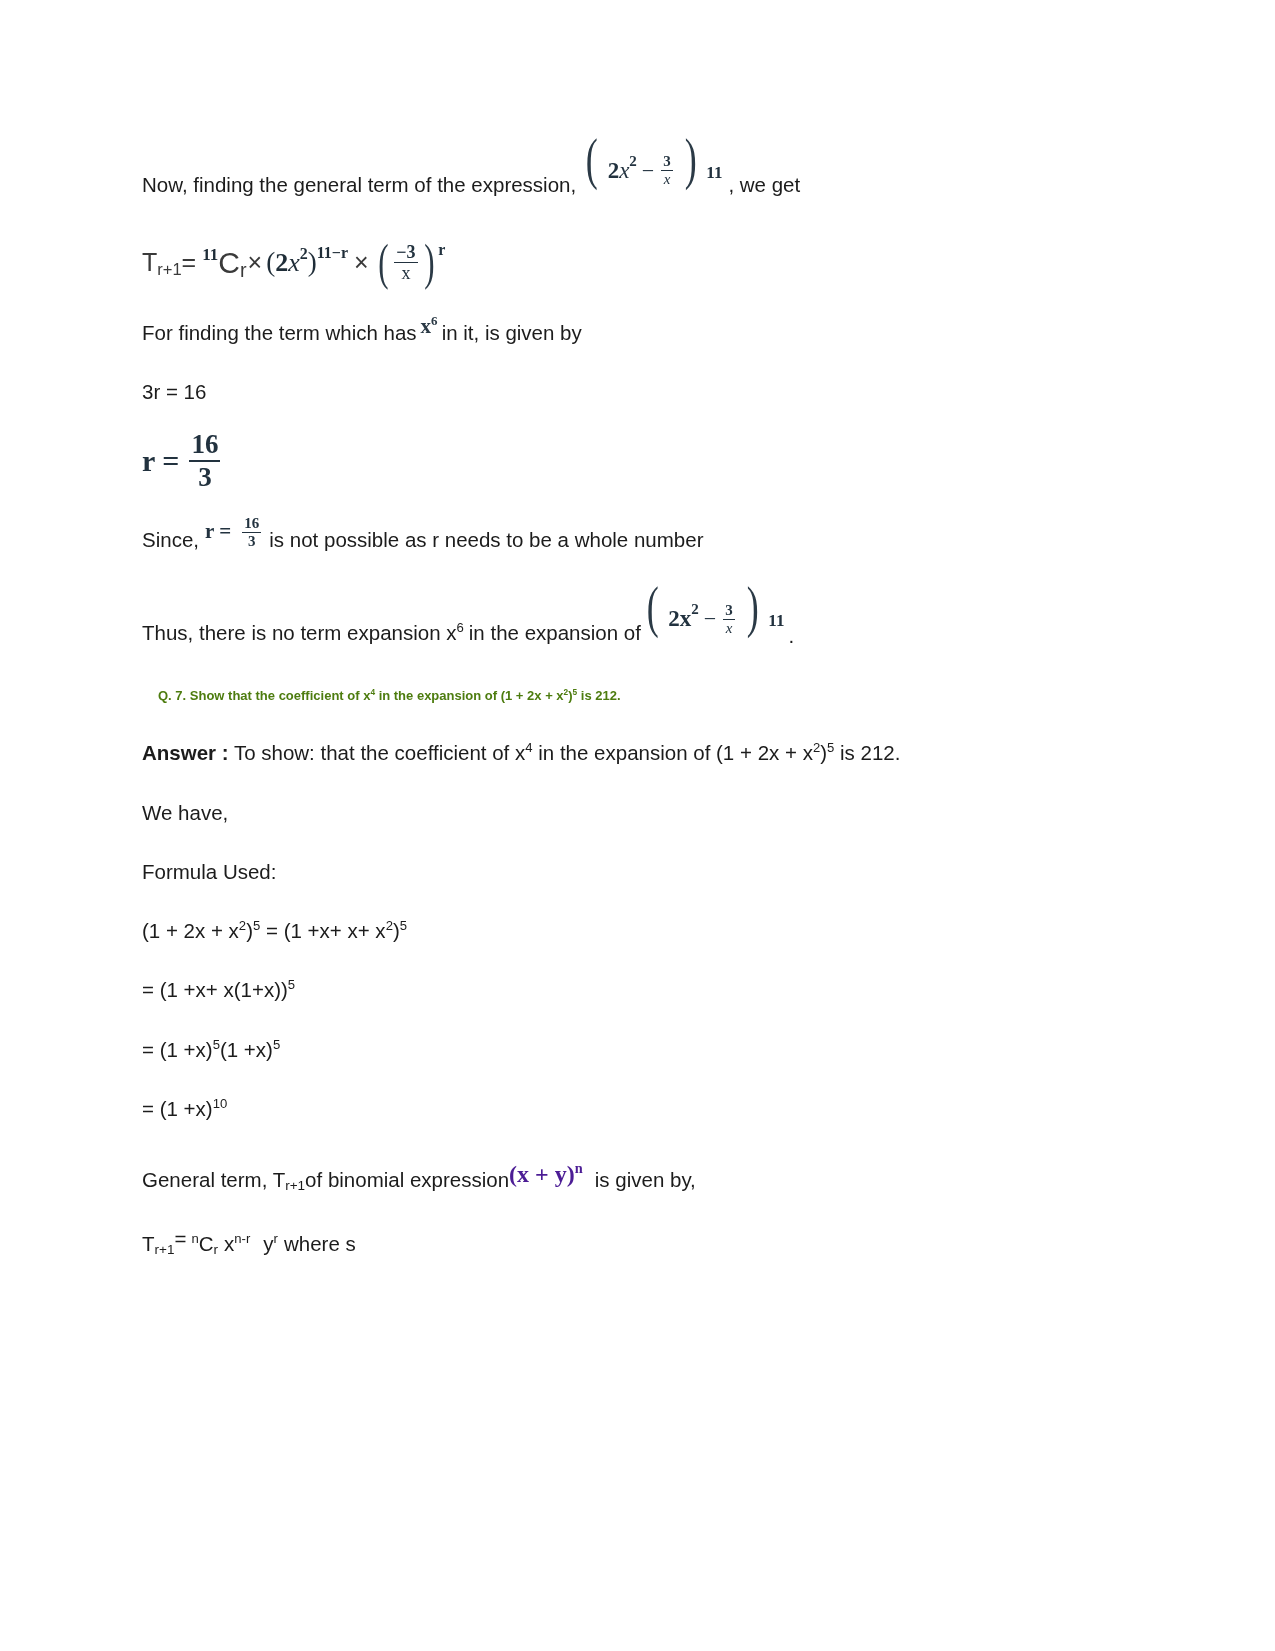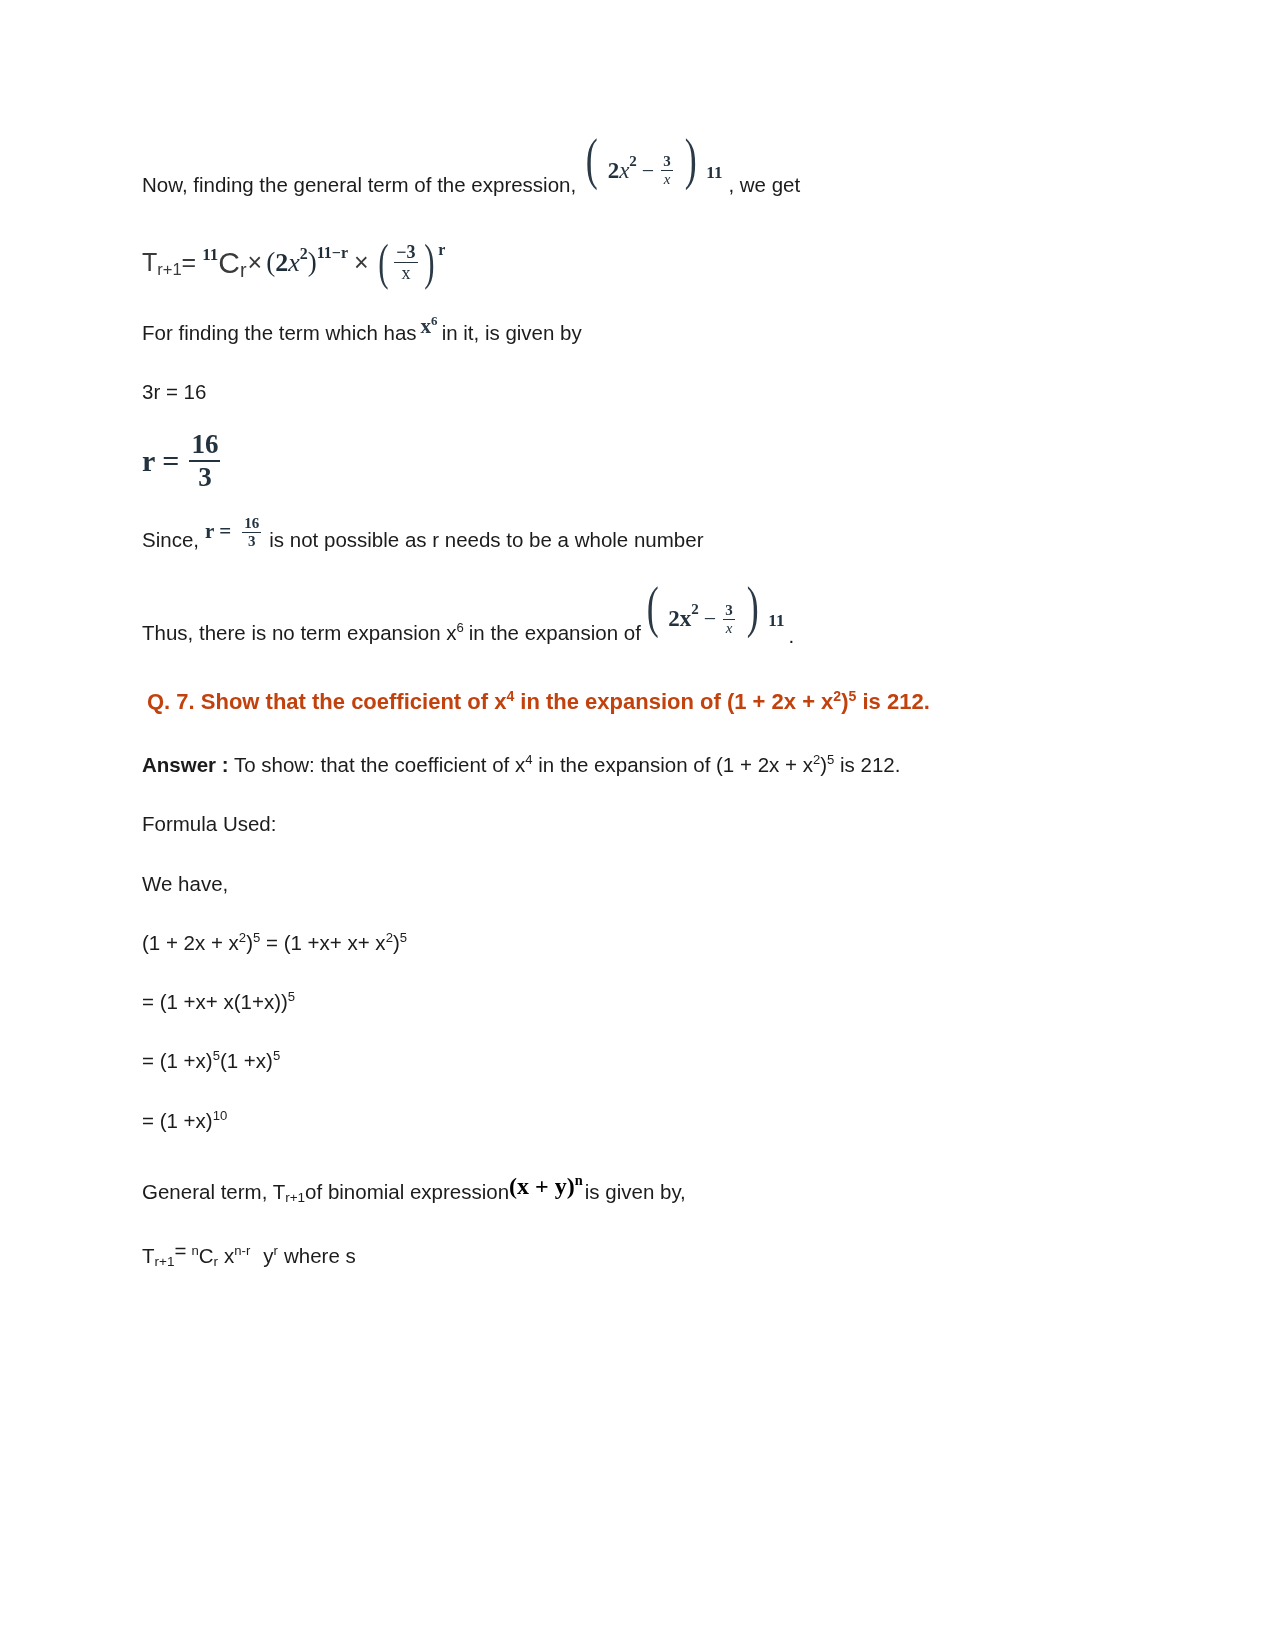--- a/index.html
+++ b/index.html
@@ -183,31 +183,31 @@
     font-size: 30px;
     font-weight: bold;
     color: #22323f;
     margin-right: 8px;
   }
 
   .xyn {
     font-family: "Liberation Serif", serif;
     font-weight: bold;
     font-size: 24px;
-    color: #000000;
+    color: #4c1d95;
     position: relative;
     top: -5px;
   }
   .xyn sup { font-size: 0.6em; }
 
   .qhead {
     font-weight: bold;
-    font-size: 22px;
-    color: #c2410c;
-    margin: 0 0 36px 5px;
+    font-size: 13px;
+    color: #4d7c0f;
+    margin: 0 0 36px 16px;
     line-height: 1.3;
   }
 </style>
 </head>
 <body>
 
 <div class="page">
   <div class="content">
 
     <div class="flowline" style="margin-bottom:42px;">
@@ -308,23 +308,23 @@
 
     <div class="qhead">
       <span>Q. 7.</span>
       <span>Show that the coefficient of x</span><sup>4</sup><span> in the expansion of (1 + 2x + x</span><sup>2</sup><span>)</span><sup>5</sup><span> is 212.</span>
     </div>
 
     <div class="line">
       <span class="bold">Answer :</span><span> To show: that the coefficient of x</span><sup>4</sup><span> in the expansion of (1 + 2x + x</span><sup>2</sup><span>)</span><sup>5</sup><span> is 212.</span>
     </div>
 
+    <div class="line">We have,</div>
+
     <div class="line">Formula Used:</div>
-
-    <div class="line">We have,</div>
 
     <div class="line">
       <span>(1 + 2x + x</span><sup>2</sup><span>)</span><sup>5</sup><span> = (1 +x+ x+ x</span><sup>2</sup><span>)</span><sup>5</sup>
     </div>
 
     <div class="line">
       <span>= (1 +x+ x(1+x))</span><sup>5</sup>
     </div>
 
     <div class="line">
@@ -332,21 +332,21 @@
     </div>
 
     <div class="line" style="margin-bottom:42px;">
       <span>= (1 +x)</span><sup>10</sup>
     </div>
 
     <div class="flowline" style="margin-bottom:36px;">
       <span><span>General term, T</span><sub>r+1</sub></span>
       <span> of binomial expression</span>
       <span class="xyn">(<span>x</span>&nbsp;<span>+</span>&nbsp;<span>y</span>)<sup>n</sup></span>
-      <span style="margin-left:2px;text-align:right;">is given by,</span>
+      <span style="margin-left:12px;text-align:right;">is given by,</span>
     </div>
 
     <div class="flowline" style="margin-bottom:0;">
       <span><span>T</span><sub>r+1</sub></span>
       <span style="position:relative;top:-5px;">=</span>
       <span style="margin-left:5px;"><sup>n</sup><span>C</span><sub>r</sub></span>
       <span style="margin-left:6px;"><span>x</span><sup>n-r</sup></span>
       <span style="margin-left:13px;"><span>y</span><sup>r</sup></span>
       <span style="margin-left:6px;">where s</span>
     </div>

